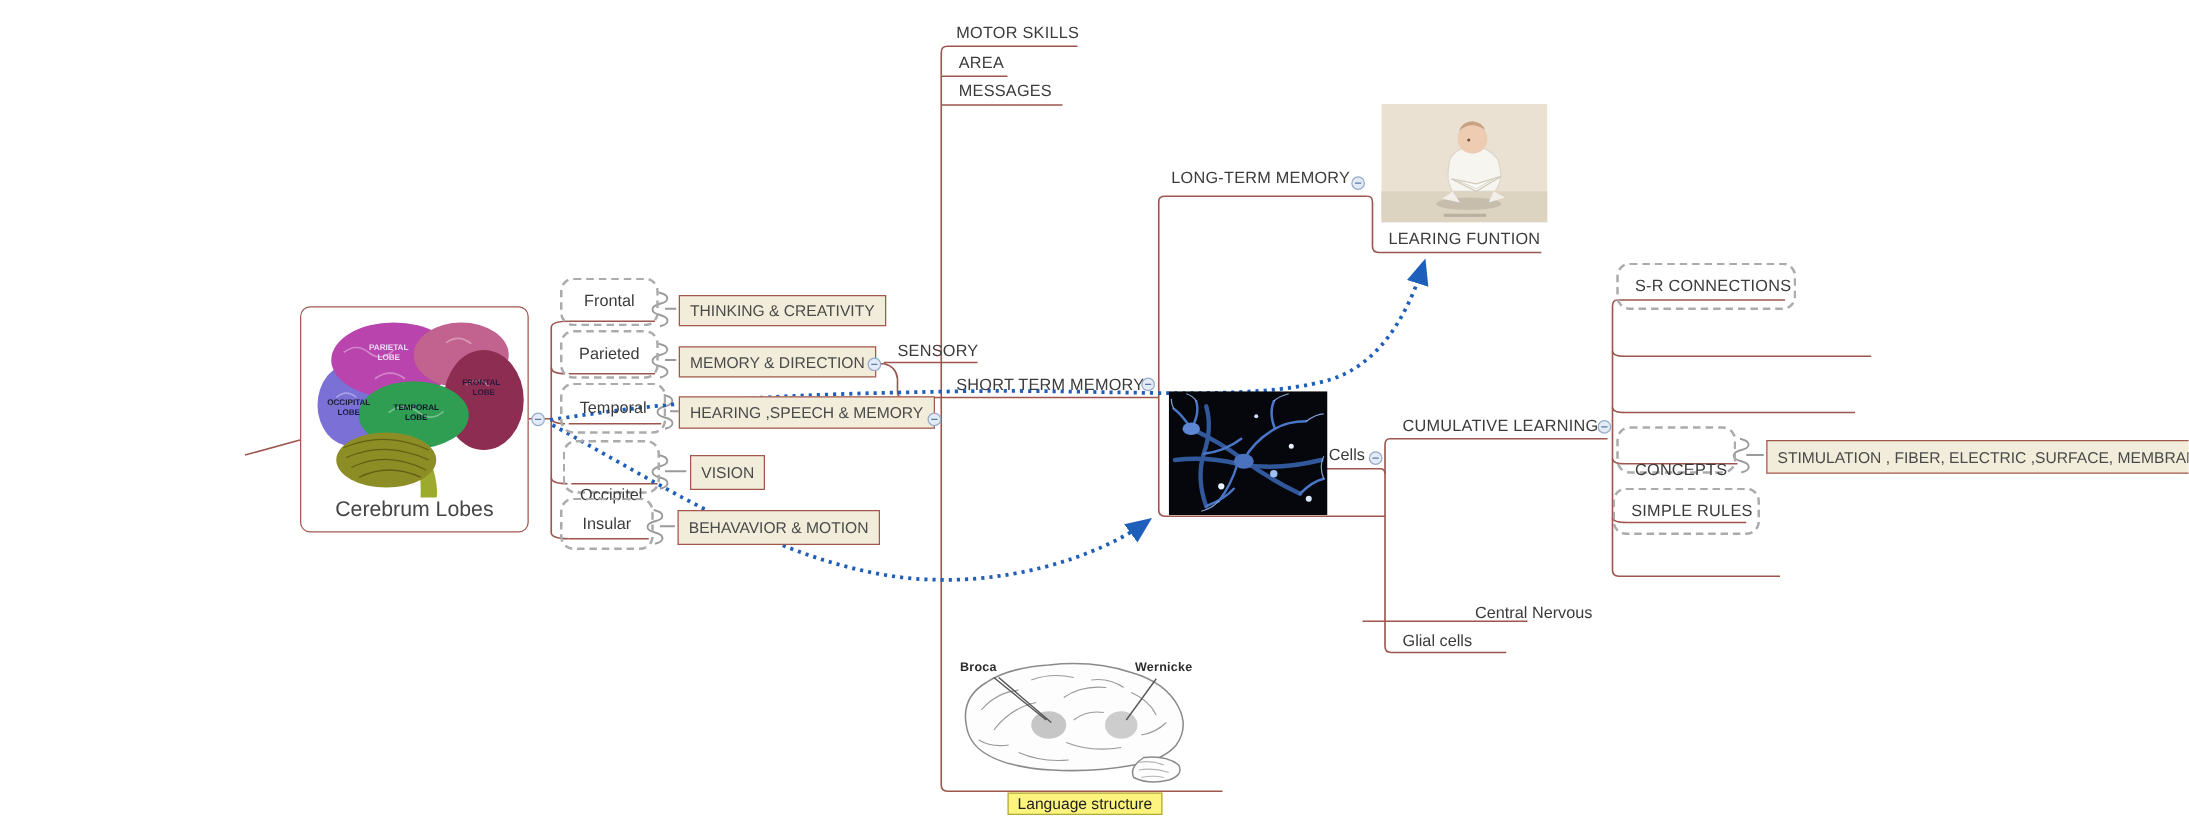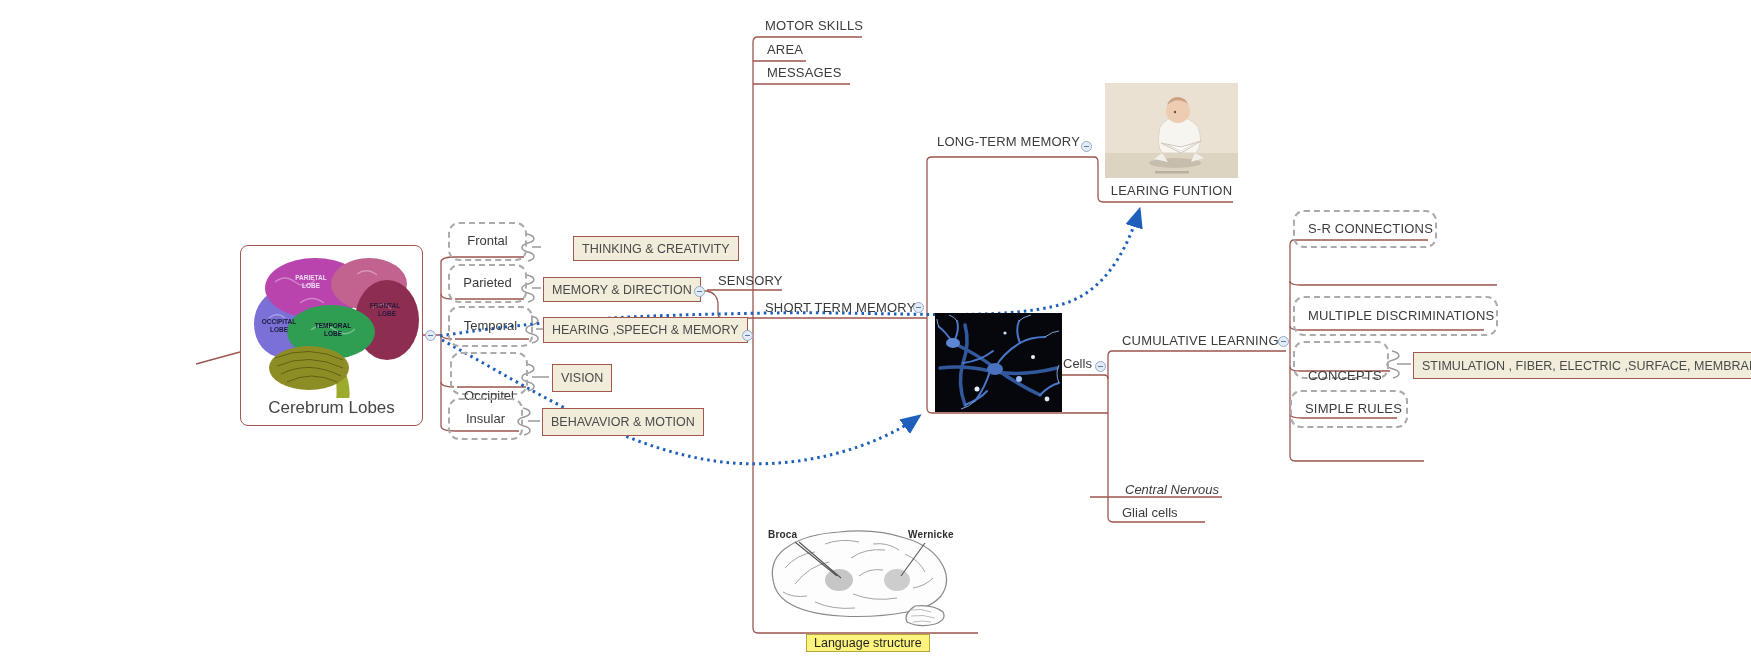--- a/index.html
+++ b/index.html
@@ -137,21 +137,21 @@
   <div class="boundary bc" style="left:448px;top:306px;width:85px;height:41px;">
     <span class="node" style="position:static;">Temporal</span>
     </div>
   <div class="boundary bc" style="left:450px;top:352px;width:78px;height:43px;">
     <span class="node" style="position:static;margin-top:46px;">Occipitel</span>
     </div>
   <div class="boundary bc" style="left:448px;top:398px;width:75px;height:42px;">
     <span class="node" style="position:static;">Insular</span>
     </div>
 
-  <div class="callout" style="left:543px;top:236px;height:23px;margin-left:30px;">THINKING &amp; CREATIVITY</div>
+  <div class="callout" style="left:543px;top:236px;height:23px;">THINKING &amp; CREATIVITY</div>
   <div class="callout" style="left:543px;top:277px;height:23px;">MEMORY &amp; DIRECTION</div>
   <div class="callout" style="left:543px;top:317px;height:24px;">HEARING ,SPEECH &amp; MEMORY</div>
   <div class="callout" style="left:552px;top:364px;height:26px;">VISION</div>
   <div class="callout" style="left:542px;top:408px;height:26px;">BEHAVAVIOR &amp; MOTION</div>
 
   <div class="node caps" style="left:765px;top:19px;">MOTOR SKILLS</div>
   <div class="node caps" style="left:767px;top:43px;">AREA</div>
   <div class="node caps" style="left:767px;top:66px;">MESSAGES</div>
 
   <div class="node caps" style="left:718px;top:274px;">SENSORY</div>
@@ -192,30 +192,27 @@
     </g>
     <ellipse cx="18" cy="30" rx="7" ry="5" fill="#5d86d4"></ellipse>
     <ellipse cx="60" cy="56" rx="8" ry="6" fill="#4a72be"></ellipse>
     <circle cx="84" cy="66" r="3" fill="#9fc0f2"></circle>
     <circle cx="42" cy="76" r="2.5" fill="#e8f0ff"></circle>
     <circle cx="98" cy="44" r="2" fill="#e8f0ff"></circle>
     <circle cx="70" cy="20" r="1.6" fill="#cfdffa"></circle>
     <circle cx="112" cy="86" r="2.4" fill="#dce9fb"></circle>
   </svg>
   <div class="node" style="left:1063px;top:357px;">Cells</div>
-  <div class="node" style="left:1125px;top:483px;font-style:italic;">Central Nervous</div>
+  <div class="node" style="left:1180px;top:483px;">Central Nervous</div>
   <div class="node" style="left:1122px;top:506px;">Glial cells</div>
 
   <div class="node caps" style="left:1122px;top:334px;">CUMULATIVE LEARNING</div>
 
   <div class="boundary bl" style="left:1293px;top:210px;width:144px;height:38px;">
     <span class="node caps" style="position:static;">S-R CONNECTIONS</span>
-    </div>
-  <div class="boundary bl" style="left:1293px;top:296px;width:205px;height:40px;">
-    <span class="node caps" style="position:static;">MULTIPLE DISCRIMINATIONS</span>
     </div>
   <div class="boundary bl" style="left:1293px;top:341px;width:96px;height:38px;">
     <span class="node caps" style="position:static;margin-top:32px;">CONCEPTS</span>
     </div>
   <div class="boundary bl" style="left:1290px;top:390px;width:118px;height:38px;">
     <span class="node caps" style="position:static;">SIMPLE RULES</span>
     </div>
 
   <div class="callout" style="left:1413px;top:352px;height:25px;">STIMULATION , FIBER, ELECTRIC ,SURFACE, MEMBRANCE</div>
 

